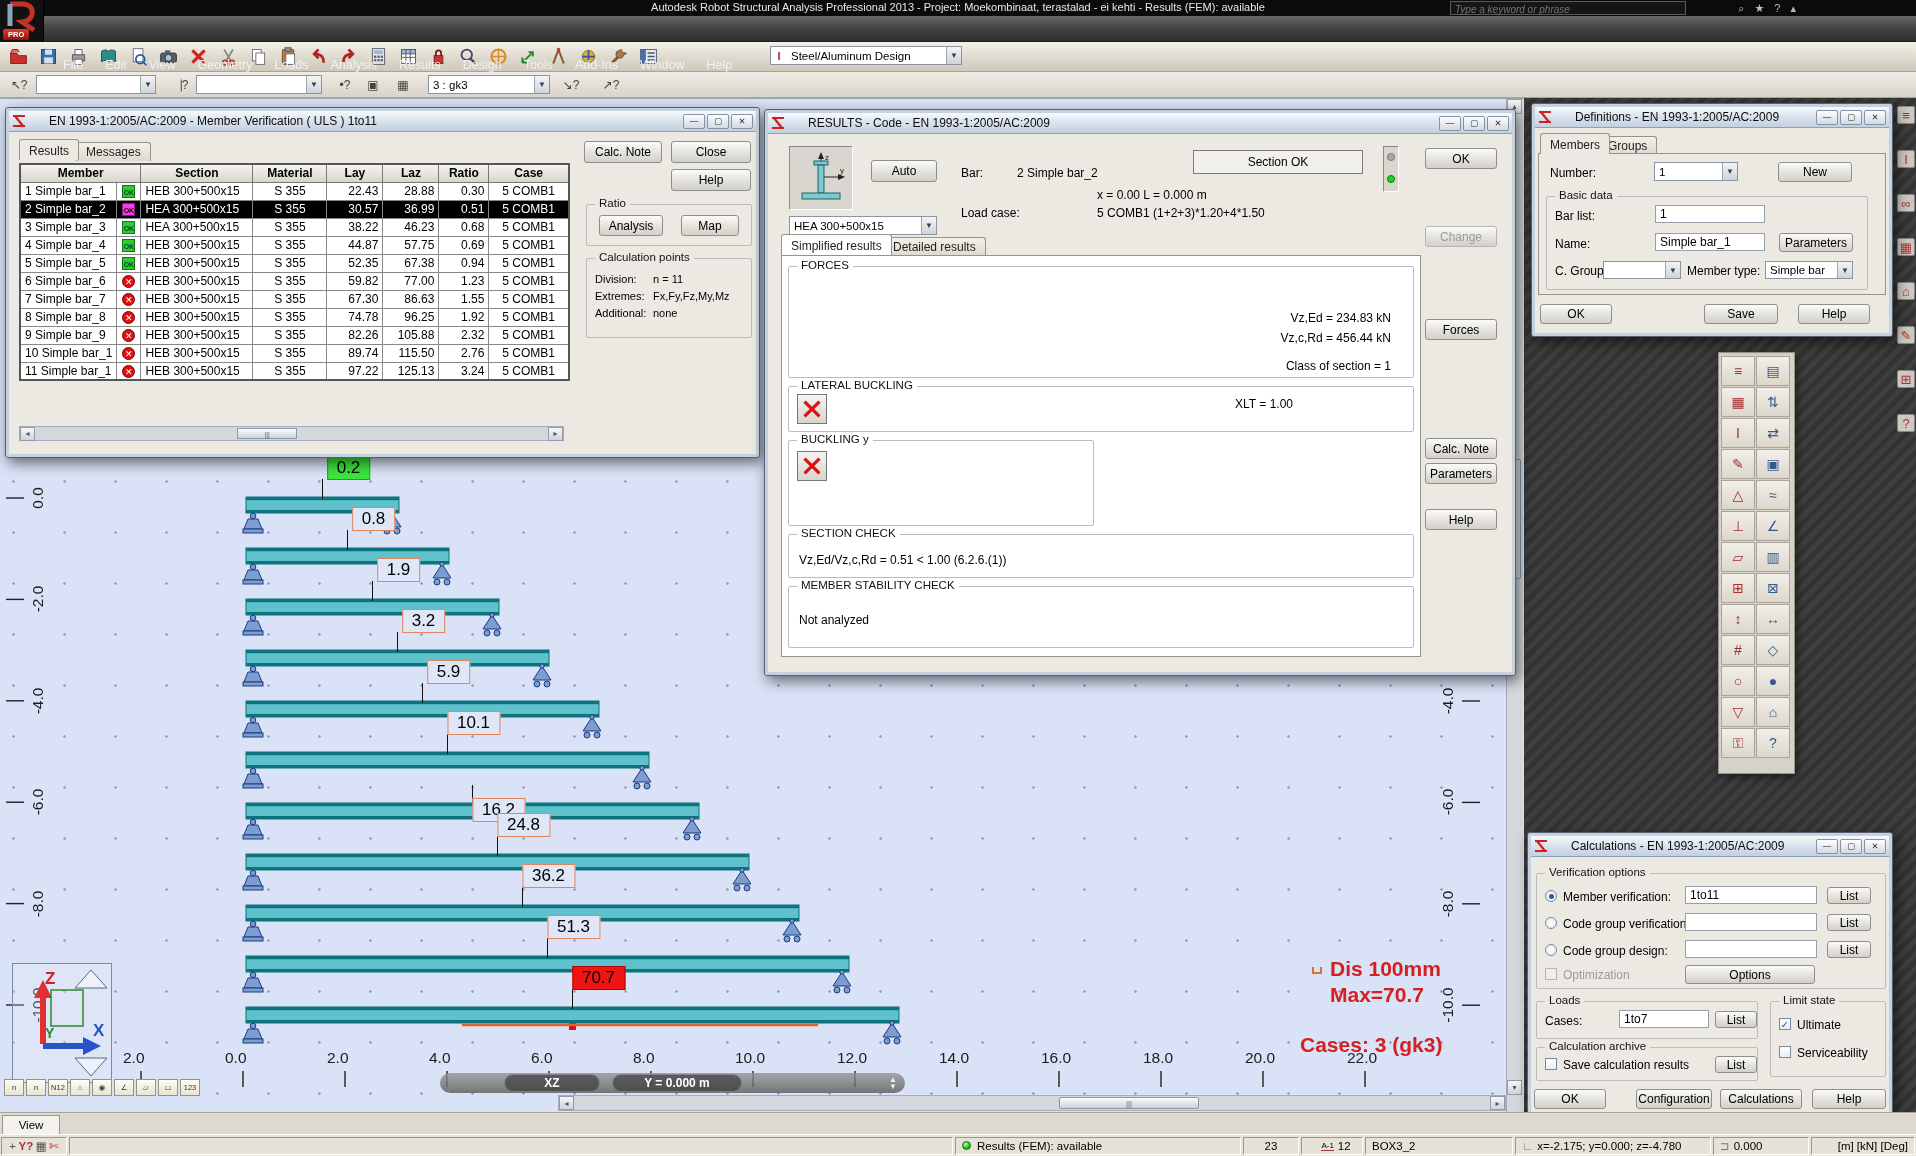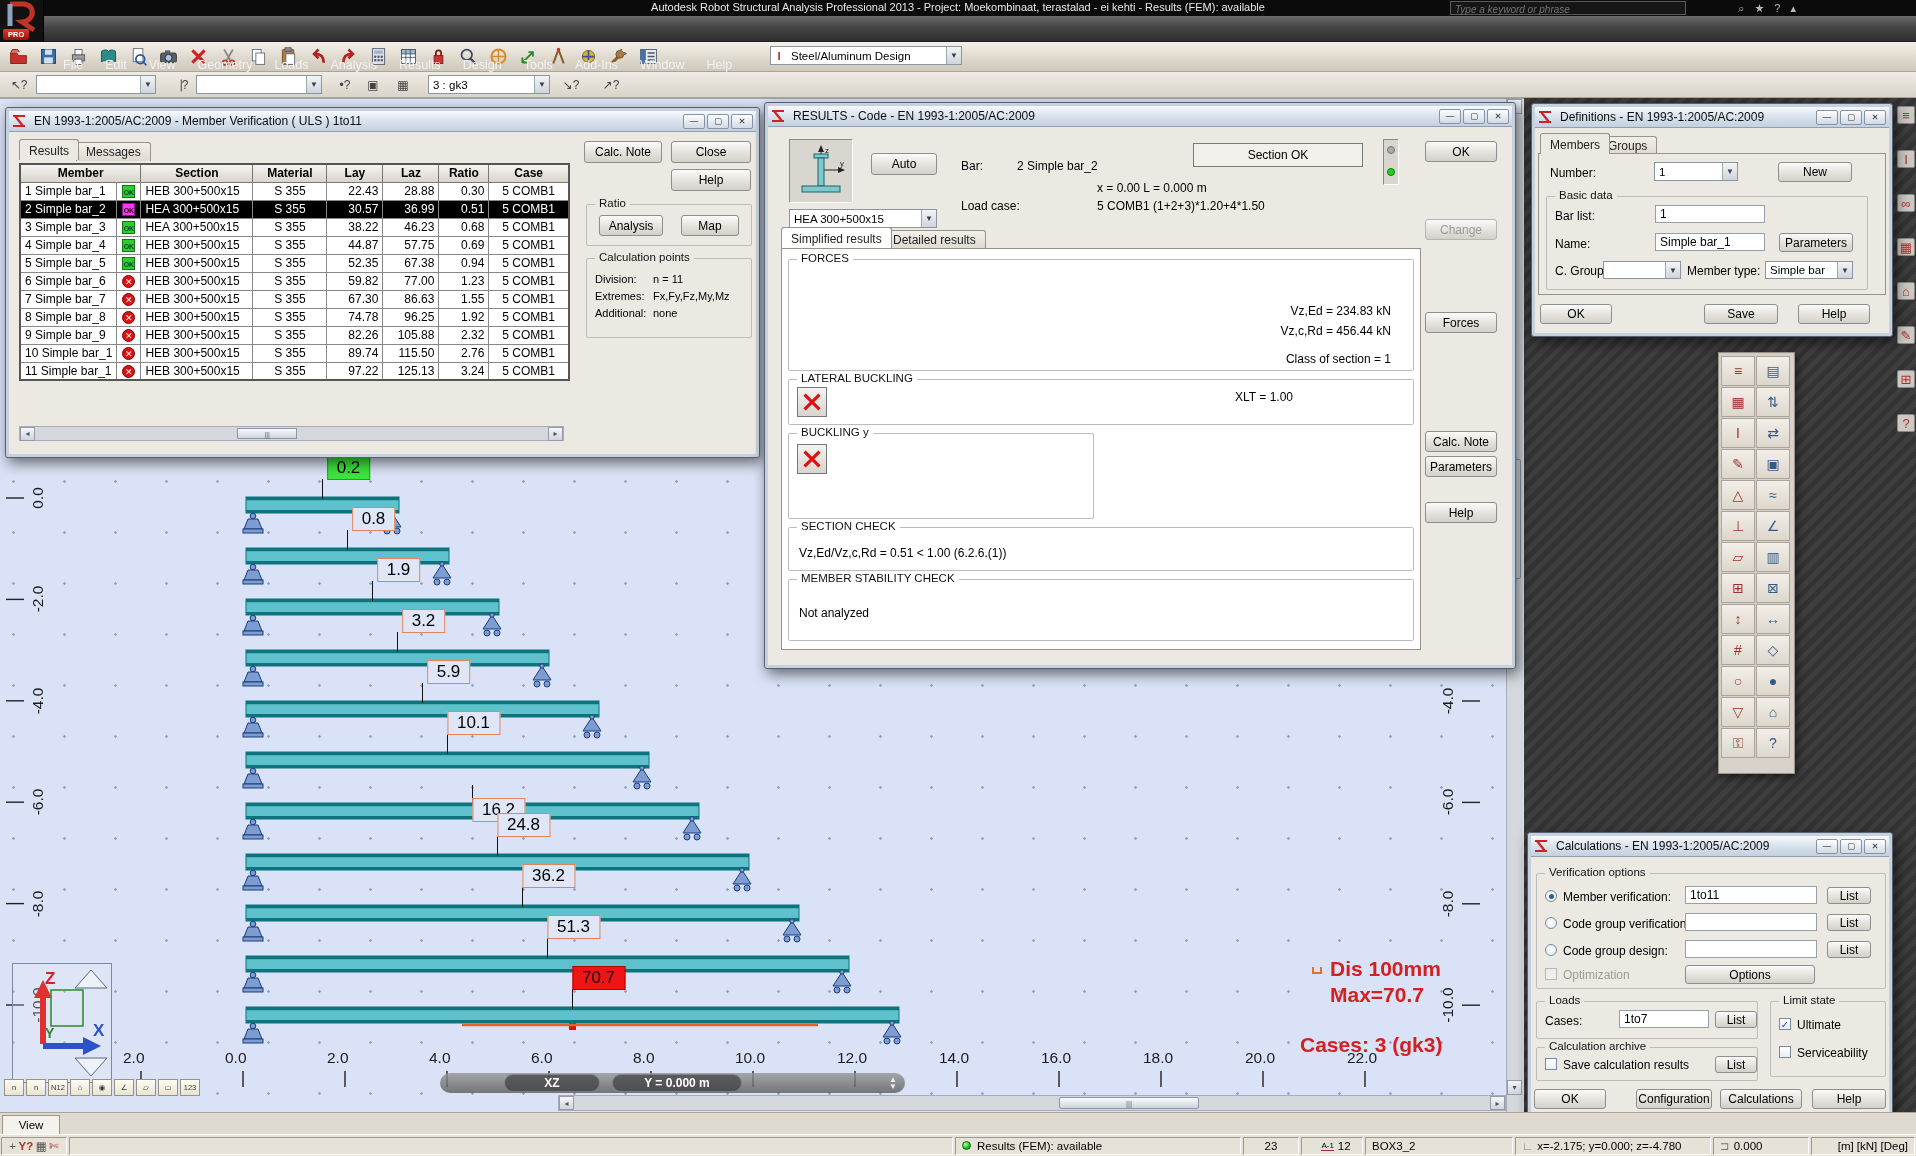--- a/index.html
+++ b/index.html
@@ -68,21 +68,21 @@
      background:repeating-linear-gradient(135deg,#3e3e3e 0 5px,#333 5px 10px);}
   #right-strip{position:absolute;left:1896px;top:98px;width:20px;height:1014px;z-index:2;display:flex;flex-direction:column;align-items:center;padding-top:8px;gap:26px;}
   .rs-ico{color:#b03030;font-size:13px;width:18px;height:18px;display:flex;align-items:center;justify-content:center;background:rgba(230,226,218,.85);border:1px solid #888;border-radius:2px;}
   #palette{position:absolute;left:1718px;top:352px;width:77px;height:422px;background:#d6d2c9;border:1px solid #9a958a;
      box-shadow:2px 3px 8px rgba(0,0,0,.5);z-index:10;display:flex;flex-wrap:wrap;align-content:flex-start;padding:3px 2px;gap:1px;}
   .pal{width:34px;height:30px;background:linear-gradient(#f2efe8,#dcd7cb);border:1px solid #aaa49a;display:flex;align-items:center;justify-content:center;font-size:14px;}
 
   
   .win{position:absolute;background:#ece9e2;border:1px solid #55616e;border-radius:3px;
      box-shadow:0 0 0 3px rgba(190,205,222,.85) inset, 3px 5px 14px rgba(0,0,0,.55);z-index:20;}
-  .win-title{position:absolute;left:3px;top:3px;right:3px;height:21px;display:flex;align-items:center;gap:8px;padding:0 3px;
+  .win-title{position:absolute;left:3px;top:3px;right:3px;height:21px;display:flex;align-items:center;gap:23px;padding:0 3px;
      background:linear-gradient(#f7fafd,#dbe4ef 45%,#c4d0df);border-bottom:1px solid #8fa0b4;font-size:12px;color:#0c0c0c;white-space:nowrap;overflow:hidden;}
   .wbtns{margin-left:auto;display:flex;gap:2px;}
   .wbtn{width:22px;height:15px;background:linear-gradient(#fdfdfd,#d3dae3);border:1px solid #8494a8;border-radius:2px;
      font-size:8.5px;line-height:13px;text-align:center;color:#333;}
   .robot-ico{width:14px;height:14px;flex:0 0 14px;}
   .btn{position:absolute;background:linear-gradient(#fbfbfa,#e8e6e1 45%,#d3d0c8);border:1px solid #8e8e8e;border-radius:3px;
      font-size:12px;color:#000;display:flex;align-items:center;justify-content:center;}
   .btn.dis{color:#9b9b9b;border-color:#b5b5b5;}
   .fld{position:absolute;background:#fff;border:1px solid #96a0ad;font-size:12px;padding:0 4px;color:#000;outline:none;font-family:inherit;}
   .grp{position:absolute;border:1px solid #bcbcbc;border-radius:2px;}
@@ -844,21 +844,21 @@
       </div>
   </div>
 
   <div class="hsb" style="left:13px;top:318px;width:545px;">
     <span class="scr-btn">◂</span>
     <span class="scr-btn" style="margin-left:auto;">▸</span>
     <span class="tk">|||</span>
   </div>
 </div>
 
-<div class="win" id="win-results" style="left:764px;top:102px;width:752px;height:567px;">
+<div class="win" id="win-results" style="left:764px;top:109px;width:752px;height:567px;">
   <div class="win-title">
     <svg class="robot-ico" viewBox="0 0 14 14">
         <path d="M1 2h12M1 12h12M3 2l8 10" stroke="#c22" stroke-width="2.2" fill="none"></path>
       </svg>
     <span>RESULTS - Code - EN 1993-1:2005/AC:2009</span>
     <span class="wbtns">
       <span class="wbtn">—</span>
       <span class="wbtn">▢</span>
       <span class="wbtn">✕</span>
     </span>

